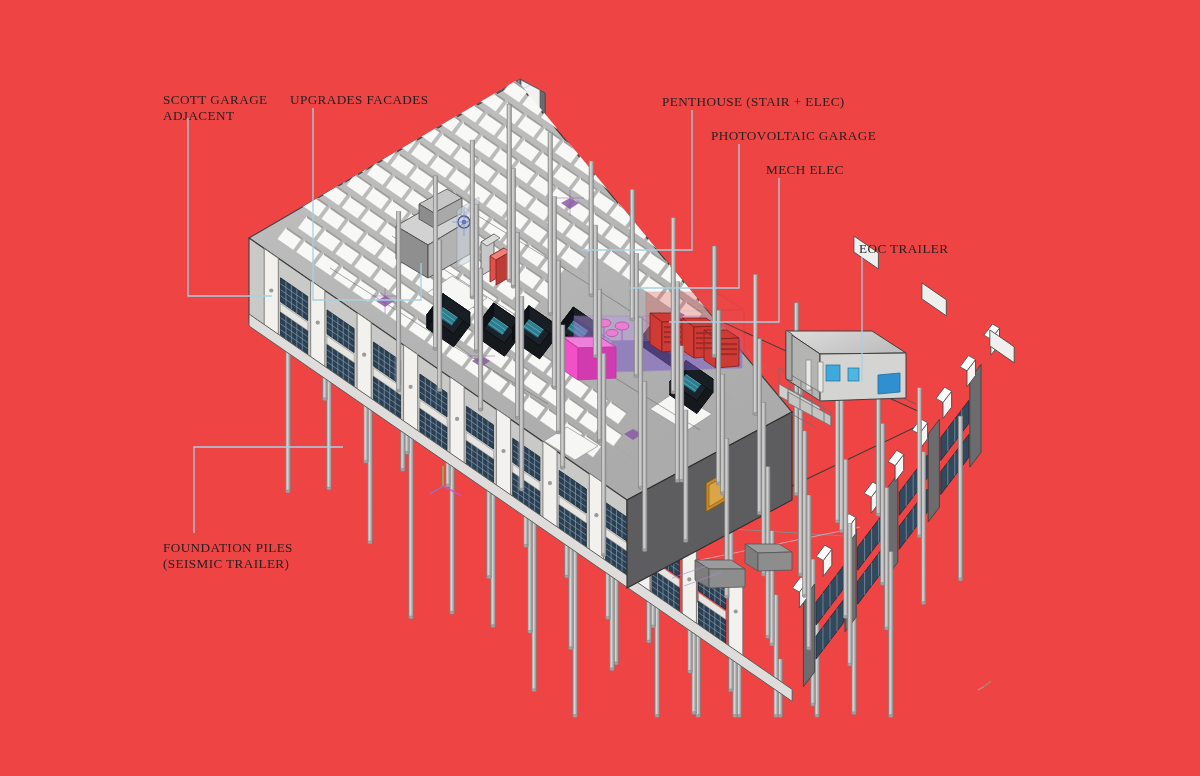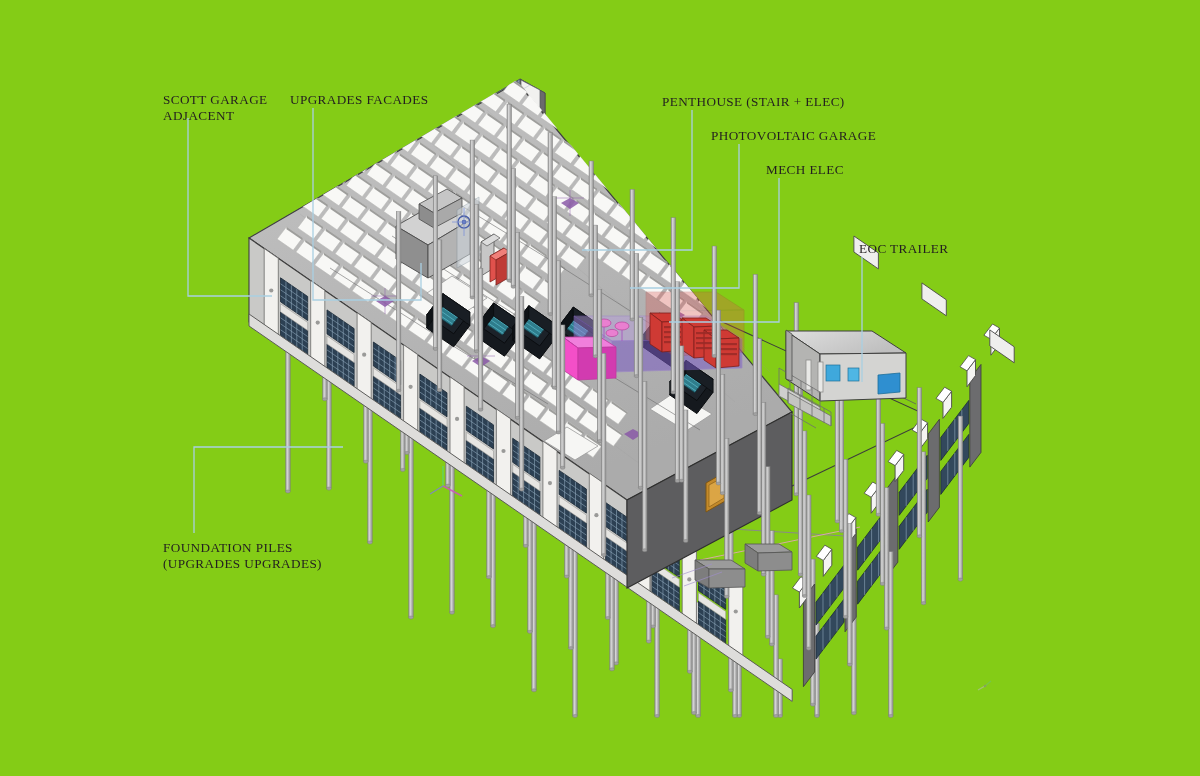--- a/index.html
+++ b/index.html
@@ -1,17 +1,17 @@
 <!DOCTYPE html>
 <html><head>
 <meta charset="utf-8">
 <style>
   html,body{margin:0;padding:0;background:#ffffff;}
   body{width:1200px;height:776px;overflow:hidden;font-family:"Liberation Serif",serif;}
-  #stage{position:relative;width:1200px;height:776px;background:#84cc16;}
+  #stage{position:relative;width:1200px;height:776px;background:#ef4444;}
   svg#scene{position:absolute;left:0;top:0;width:1200px;height:776px;display:block;}
   .anno{position:absolute;font-family:"Liberation Serif",serif;font-size:13.2px;
         letter-spacing:.4px;color:#231f20;line-height:15.5px;white-space:pre;}
 </style>
 </head>
 <body>
 
 <div id="stage">
 
   <svg id="scene" viewBox="0 0 1200 776">
@@ -1456,15 +1456,15 @@
   </svg>
 
   <div class="anno" style="left:163px;top:92px;">SCOTT GARAGE
 ADJACENT</div>
   <div class="anno" style="left:290px;top:92px;">UPGRADES FACADES</div>
   <div class="anno" style="left:662px;top:94px;text-align:center;">PENTHOUSE (STAIR + ELEC)</div>
   <div class="anno" style="left:711px;top:128px;">PHOTOVOLTAIC GARAGE</div>
   <div class="anno" style="left:766px;top:162px;">MECH ELEC</div>
   <div class="anno" style="left:859px;top:241px;">EOC TRAILER</div>
   <div class="anno" style="left:163px;top:540px;">FOUNDATION PILES
-(UPGRADES UPGRADES)</div>
+(SEISMIC TRAILER)</div>
 
 </div>
 
 </body></html>

